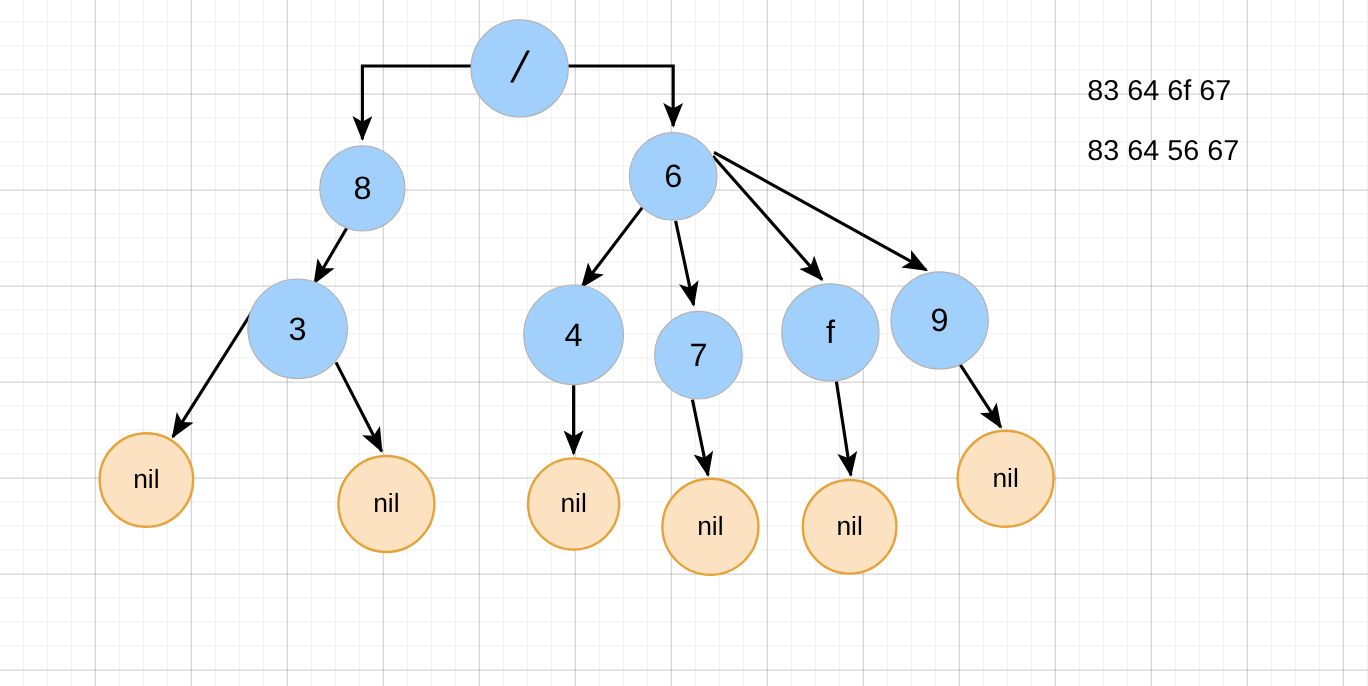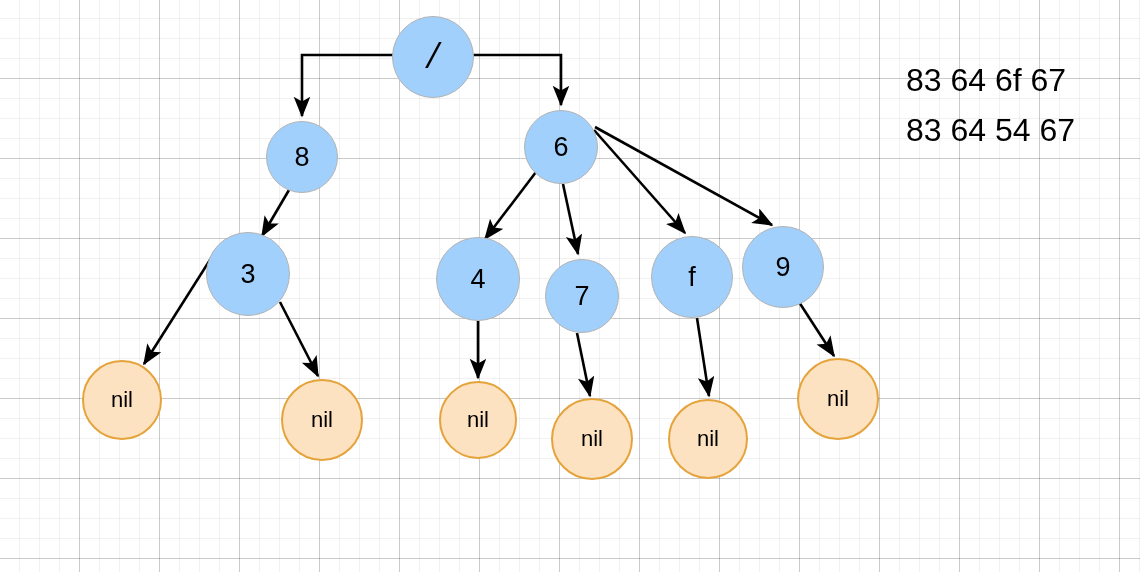--- a/index.html
+++ b/index.html
@@ -56,21 +56,21 @@
   .root-label {
     font-size: 40px;
     font-weight: bold;
     font-style: italic;
     font-family: "Liberation Serif", serif;
     transform: translateY(-2px);
   }
   .note-text {
     position: absolute;
     color: #000000;
-    font-size: 32px;
+    font-size: 24px;
     font-family: "Liberation Sans", sans-serif;
     white-space: nowrap;
   }
 </style>
 </head>
 <body>
 
 <div id="canvas">
 
   <svg id="edge-layer" viewBox="0 0 1140 572" width="1140" height="572" xmlns="http://www.w3.org/2000/svg">
@@ -135,16 +135,16 @@
       </div>
       <div class="node nil" style="left: 668px; top: 399px; width: 80px; height: 80px;">
         <span class="node-label">nil</span>
       </div>
       <div class="node nil" style="left: 797px; top: 358px; width: 82px; height: 82px;">
         <span class="node-label">nil</span>
       </div>
     </div>
   <div id="annotations-layer">
       <div class="note-text" style="left: 906px; top: 62px;">83 64 6f 67</div>
-      <div class="note-text" style="left: 906px; top: 112px;">83 64 54 67</div>
+      <div class="note-text" style="left: 906px; top: 112px;">83 64 56 67</div>
     </div>
 
 </div>
 
 </body></html>

